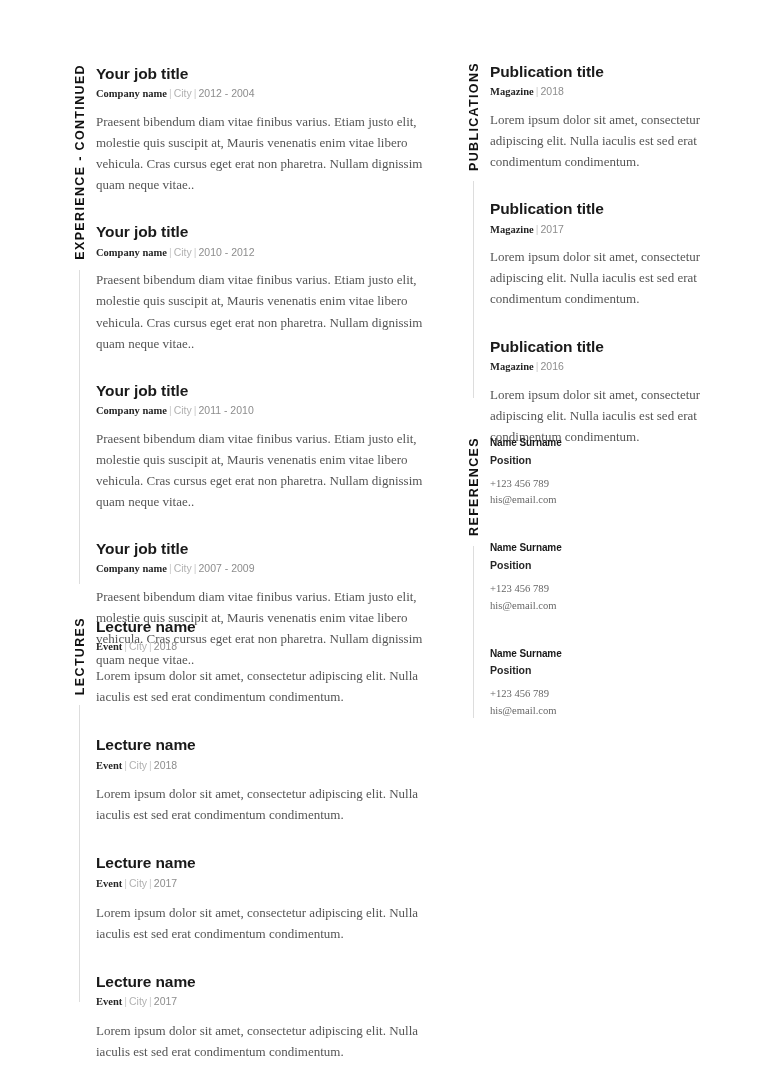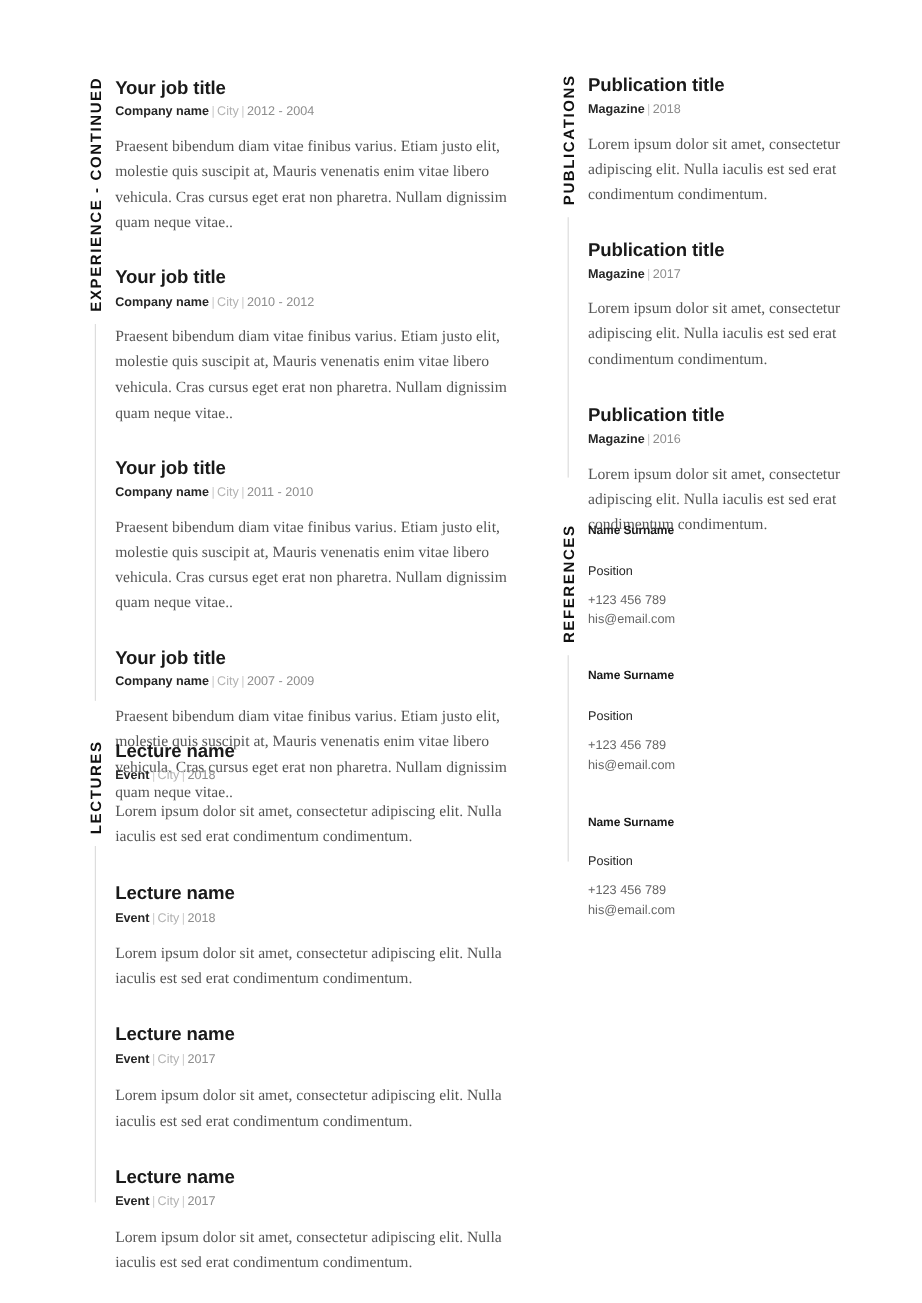--- a/index.html
+++ b/index.html
@@ -79,20 +79,21 @@
 
   .entry-meta {
     font-size: 10.5px;
     line-height: 1.5;
     margin-top: 3px;
     color: #9a9a9a;
   }
   .entry-meta .org {
     font-weight: 700;
     color: #262626;
+    font-family: Liberation Serif, serif;
   }
   .entry-meta .sep {
     color: #cccccc;
     padding: 0 2px;
   }
   .entry-meta .place { color: #b2b2b2; }
   .entry-meta .years { color: #8d8d8d; }
 
   .entry-body {
     font-size: 13px;
@@ -140,29 +141,30 @@
   
   .ref-name {
     font-size: 10px;
     font-weight: 700;
     color: #1a1a1a;
     line-height: 1.25;
     letter-spacing: -0.1px;
   }
   .ref-position {
     font-size: 10.5px;
-    font-weight: 400;
+    font-weight: 700;
     color: #262626;
-    margin-top: 20px;
+    margin-top: 4px;
   }
   .ref-contact {
     font-size: 10.6px;
     line-height: 1.6;
     color: #666666;
     margin-top: 10px;
+    font-family: Liberation Serif, serif;
   }
   .ref-contact div { white-space: nowrap; }
 </style>
 </head>
 <body>
 
 <div class="page">
 
   <div class="section" id="experience-section">
     <div class="rail">

